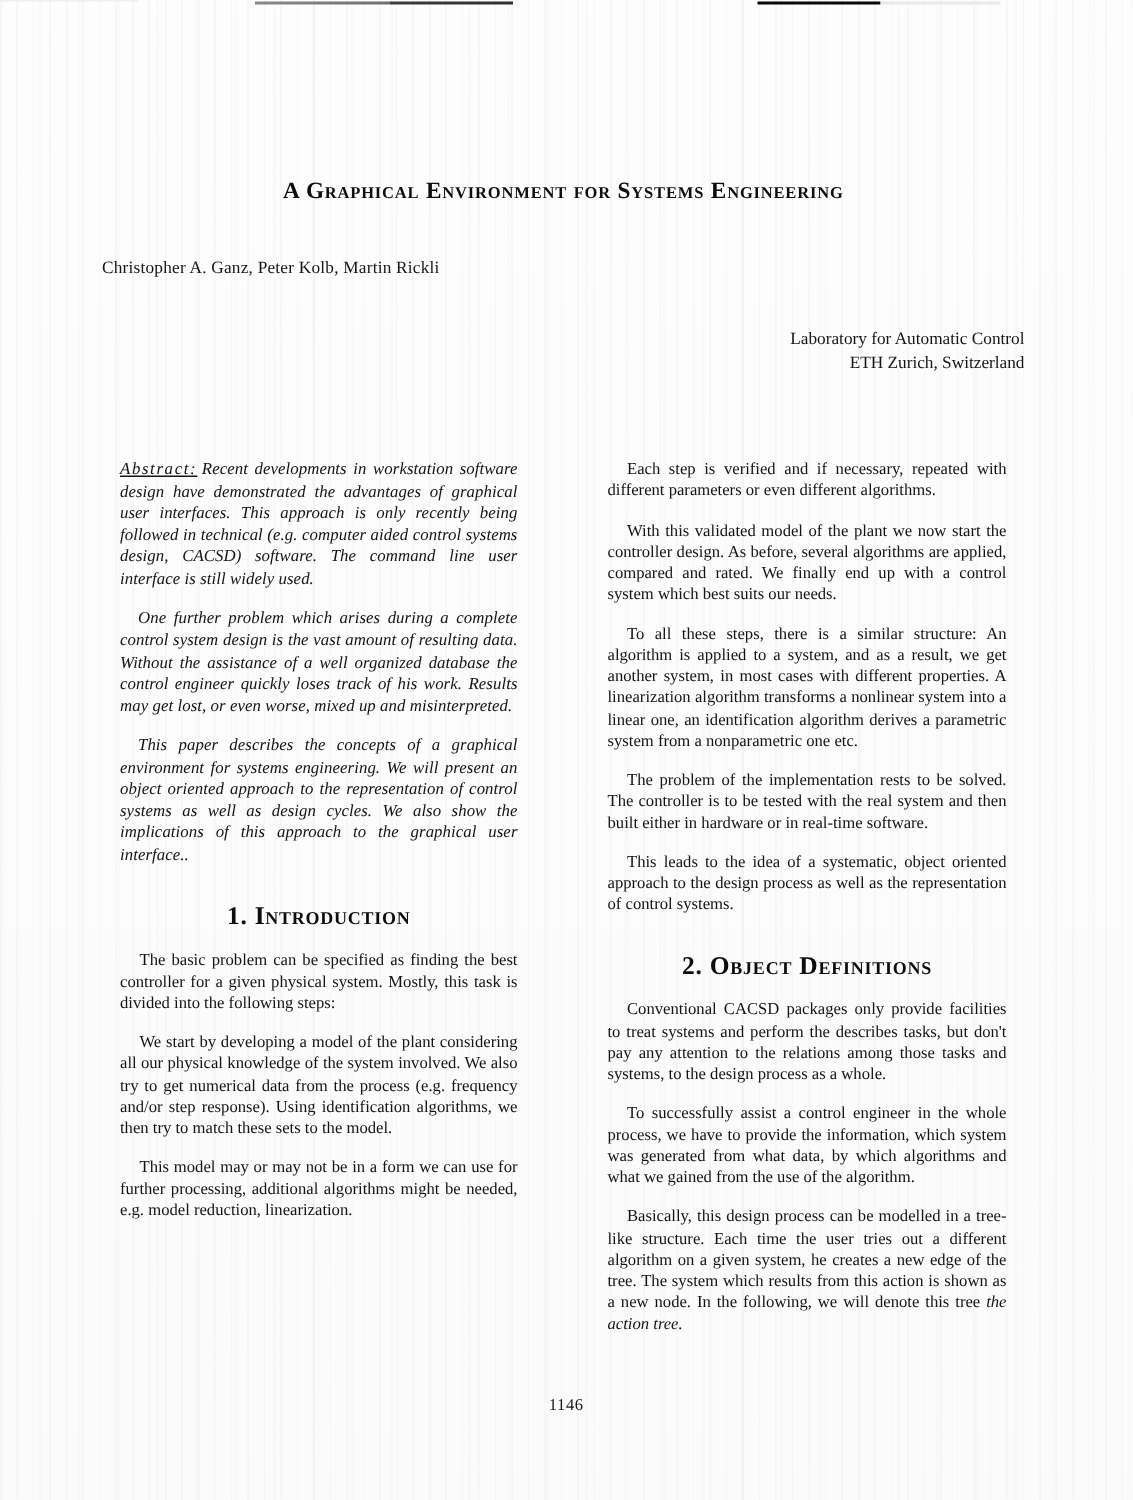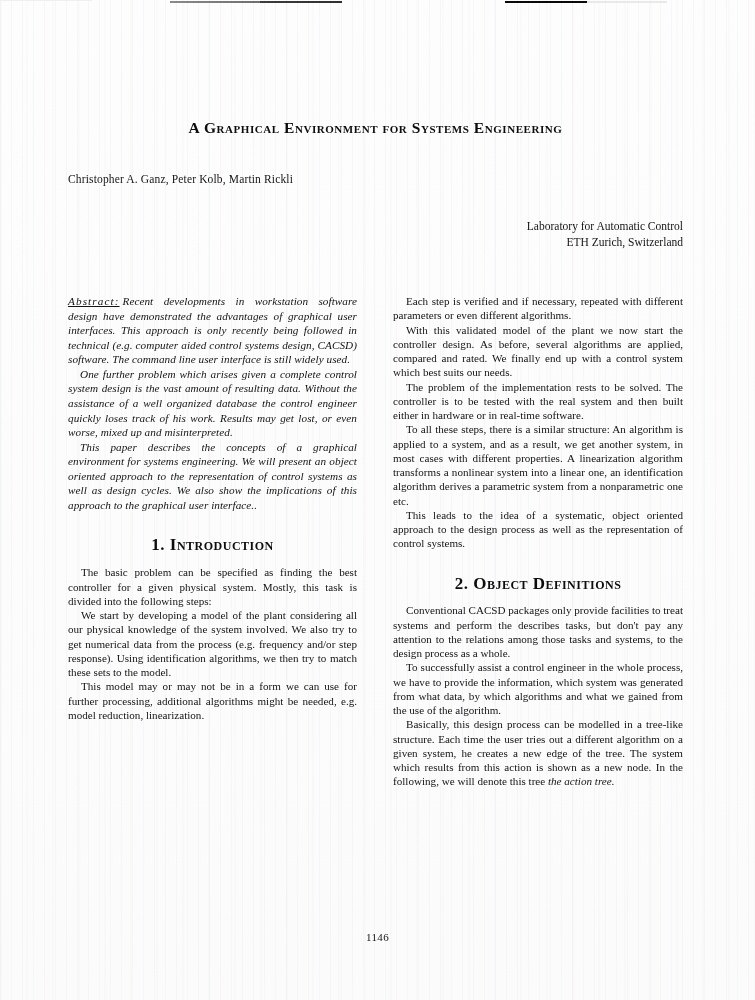--- a/index.html
+++ b/index.html
@@ -126,21 +126,21 @@
     top: 294px;
     font-size: 11.1px;
     line-height: 1.285;
     text-align: justify;
     color: #131313;
   }
   .col.left  { left: 68px;  width: 289px; }
   .col.right { left: 393px; width: 290px; }
 
   .col p {
-    margin: 0;
+    margin: 12px;
     text-indent: 13px;
     hyphens: manual;
   }
 
   .abstract-body {
     font-style: italic;
     font-size: 11.2px;
     line-height: 1.30;
     letter-spacing: .05px;
   }
@@ -202,36 +202,36 @@
 
     <div class="affiliation">
       <span class="affil-line">Laboratory for Automatic Control</span>
       <span class="affil-line">ETH Zurich, Switzerland</span>
     </div>
 
     <div class="col left">
 
       <div class="abstract-body">
         <p><span class="abstract-label">Abstract:</span><span>Recent developments in workstation software design have demonstrated the advantages of graphical user interfaces. This approach is only recently being followed in technical (e.g. computer aided control systems design, CACSD) software. The command line user interface is still widely used.</span></p>
-        <p>One further problem which arises given a complete control system design is the vast amount of resulting data. Without the assistance of a well organized database the control engineer quickly loses track of his work. Results may get lost, or even worse, mixed up and misinterpreted.</p>
+        <p>One further problem which arises during a complete control system design is the vast amount of resulting data. Without the assistance of a well organized database the control engineer quickly loses track of his work. Results may get lost, or even worse, mixed up and misinterpreted.</p>
         <p>This paper describes the concepts of a graphical environment for systems engineering. We will present an object oriented approach to the representation of control systems as well as design cycles. We also show the implications of this approach to the graphical user interface..</p>
       </div>
 
       <div class="section-head">1. Introduction</div>
 
       <p>The basic problem can be specified as finding the best controller for a given physical system. Mostly, this task is divided into the following steps:</p>
       <p>We start by developing a model of the plant considering all our physical knowledge of the system involved. We also try to get numerical data from the process (e.g. frequency and/or step response). Using identification algorithms, we then try to match these sets to the model.</p>
       <p>This model may or may not be in a form we can use for further processing, additional algorithms might be needed, e.g. model reduction, linearization.</p>
     </div>
 
     <div class="col right">
       <p>Each step is verified and if necessary, repeated with different parameters or even different algorithms.</p>
       <p>With this validated model of the plant we now start the controller design. As before, several algorithms are applied, compared and rated. We finally end up with a control system which best suits our needs.</p>
+      <p>To all these steps, there is a similar structure: An algorithm is applied to a system, and as a result, we get another system, in most cases with different properties. A linearization algorithm transforms a nonlinear system into a linear one, an identification algorithm derives a parametric system from a nonparametric one etc.</p>
       <p>The problem of the implementation rests to be solved. The controller is to be tested with the real system and then built either in hardware or in real-time software.</p>
-      <p>To all these steps, there is a similar structure: An algorithm is applied to a system, and as a result, we get another system, in most cases with different properties. A linearization algorithm transforms a nonlinear system into a linear one, an identification algorithm derives a parametric system from a nonparametric one etc.</p>
       <p>This leads to the idea of a systematic, object oriented approach to the design process as well as the representation of control systems.</p>
 
       <div class="section-head">2. Object Definitions</div>
 
       <p>Conventional CACSD packages only provide facilities to treat systems and perform the describes tasks, but don't pay any attention to the relations among those tasks and systems, to the design process as a whole.</p>
       <p>To successfully assist a control engineer in the whole process, we have to provide the information, which system was generated from what data, by which algorithms and what we gained from the use of the algorithm.</p>
       <p><span>Basically, this design process can be modelled in a tree-like structure. Each time the user tries out a different algorithm on a given system, he creates a new edge of the tree. The system which results from this action is shown as a new node. In the following, we will denote this tree </span><em class="ital">the action tree.</em></p>
     </div>
 
     <div class="folio">1146</div>

